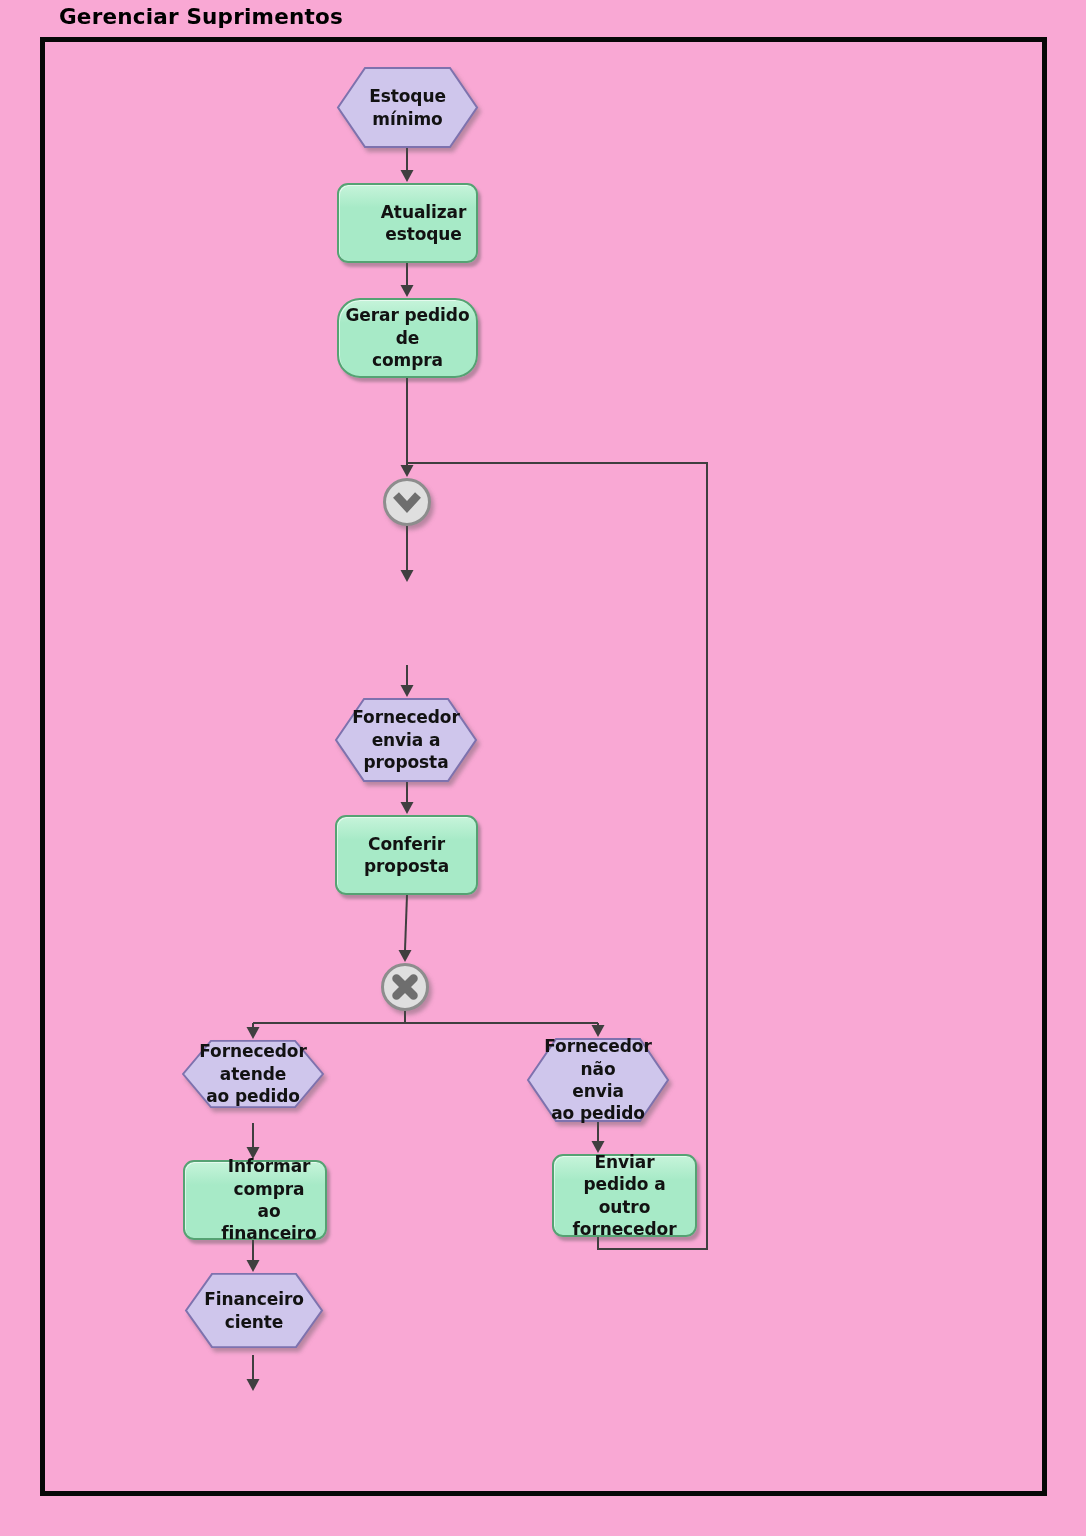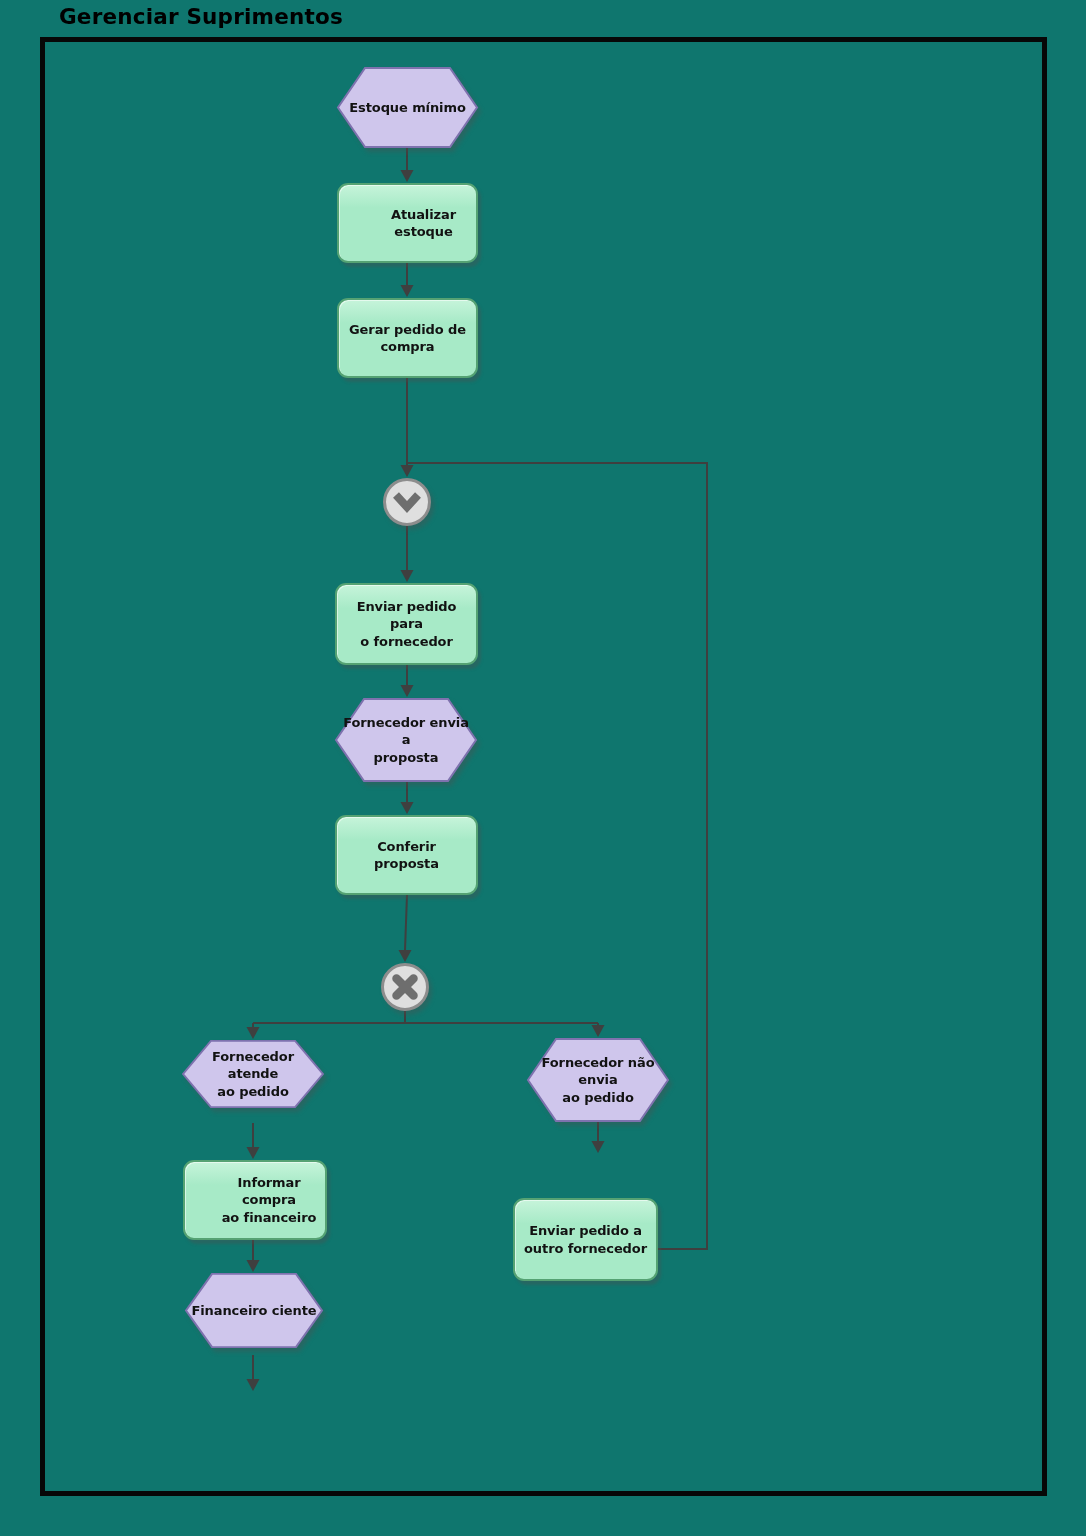--- a/index.html
+++ b/index.html
@@ -5,30 +5,30 @@
   :root{
     --event_fill:#cfc6ec; --event_border:#7e72ae;
     --task_fill:#a7eac7;  --task_fill_light:#c6f4da; --task_border:#55a273;
     --interface_fill:#c9def3; --interface_border:#7b90ab;
     --gateway_fill:#dfdfdf; --gateway_border:#8d8d8d; --gateway_glyph:#6e6e6e;
     --connector:#3f3f3f; --title_color:#000000; --label_color:#121212;
   }
   *{margin:0;padding:0;box-sizing:border-box;}
   html,body{background:#ffffff;}
   body{font-family:"DejaVu Sans","Liberation Sans",sans-serif;}
-  .canvas{position:relative;width:1086px;height:1536px;background:#0f766e;overflow:hidden;}
+  .canvas{position:relative;width:1086px;height:1536px;background:#f9a8d4;overflow:hidden;}
   .title{position:absolute;left:59px;top:4px;font-size:21.5px;font-weight:700;color:var(--title_color);letter-spacing:0.2px;white-space:nowrap;}
   .frame{position:absolute;left:40px;top:37px;width:1007px;height:1459px;border:5px solid #070707;background:transparent;}
   .connectors{position:absolute;left:0;top:0;width:1086px;height:1536px;pointer-events:none;}
   .flow{stroke:var(--connector);stroke-width:2;fill:none;}
   .arrow{fill:var(--connector);stroke:none;}
   .node{position:absolute;display:flex;align-items:center;justify-content:center;}
   .node .shape{position:absolute;left:0;top:0;width:100%;height:100%;overflow:visible;
     filter:drop-shadow(3px 4px 2px rgba(80,80,80,0.38));}
-  .node .label{position:relative;z-index:2;width:92%;text-align:center;font-size:13px;font-weight:700;
+  .node .label{position:relative;z-index:2;width:92%;text-align:center;font-size:17px;font-weight:700;
     color:var(--label_color);line-height:1.32;white-space:pre-line;letter-spacing:-0.1px;}
   .hex polygon{fill:var(--event_fill);stroke:var(--event_border);stroke-width:2;}
   .task{background:linear-gradient(180deg,var(--task_fill_light) 0%,var(--task_fill) 30%,var(--task_fill) 100%);
     border:2px solid var(--task_border);border-radius:11px;
     box-shadow:3px 4px 3px rgba(80,80,80,0.38), inset 1px 1px 0 rgba(255,255,255,0.55);}
   .banner polygon{fill:var(--interface_fill);stroke:var(--interface_border);stroke-width:2;}
   .gw circle{fill:var(--gateway_fill);stroke:var(--gateway_border);stroke-width:3;}
   .gw .glyph{stroke:var(--gateway_glyph);fill:none;}
 </style>
 </head>
@@ -77,36 +77,32 @@
     <svg class="shape" viewBox="0 0 141 81" preserveAspectRatio="none">
       <polygon points="28,1 113,1 140,40.5 113,80 28,80 1,40.5"></polygon>
     </svg>
     <div class="label">Estoque mínimo</div>
   </div>
 
   <div class="node task" style="left:337px;top:183px;width:141px;height:80px;padding-left:32px;">
     <div class="label">Atualizar estoque</div>
   </div>
 
-  <div class="node task" style="left:337px;top:298px;width:141px;height:80px;">
+  <div class="node task" style="left:337px;top:298px;width:141px;height:80px;border-radius:23px;">
     <div class="label">Gerar pedido de
 compra</div>
   </div>
 
   <div class="node gw" style="left:381px;top:476px;width:52px;height:52px;">
     <svg class="shape" viewBox="0 0 52 52">
       <circle cx="26" cy="26" r="22.5"></circle>
       <path class="glyph" d="M15,19 L26,31 L37,19" stroke-width="8" stroke-linecap="butt" stroke-linejoin="miter"></path>
     </svg>
   </div>
 
-  <div class="node task" style="left:335px;top:583px;width:143px;height:82px;">
-    <div class="label">Enviar pedido para
-o fornecedor</div>
-  </div>
 
   <div class="node hex" style="left:335px;top:698px;width:142px;height:84px;">
     <svg class="shape" viewBox="0 0 142 84" preserveAspectRatio="none">
       <polygon points="29,1 113,1 141,42 113,83 29,83 1,42"></polygon>
     </svg>
     <div class="label">Fornecedor envia a
 proposta</div>
   </div>
 
   <div class="node task" style="left:335px;top:815px;width:143px;height:80px;">
@@ -135,21 +131,21 @@
     <div class="label">Fornecedor não
 envia
 ao pedido</div>
   </div>
 
   <div class="node task" style="left:183px;top:1160px;width:144px;height:80px;padding-left:28px;">
     <div class="label">Informar compra
 ao financeiro</div>
   </div>
 
-  <div class="node task" style="left:513px;top:1154px;width:145px;height:83px;margin-top:44px;">
+  <div class="node task" style="left:552px;top:1154px;width:145px;height:83px;">
     <div class="label">Enviar pedido a
 outro fornecedor</div>
   </div>
 
   <div class="node hex" style="left:185px;top:1273px;width:138px;height:75px;">
     <svg class="shape" viewBox="0 0 138 82" preserveAspectRatio="none">
       <polygon points="27,1 111,1 137,41 111,81 27,81 1,41"></polygon>
     </svg>
     <div class="label">Financeiro ciente</div>
   </div>

